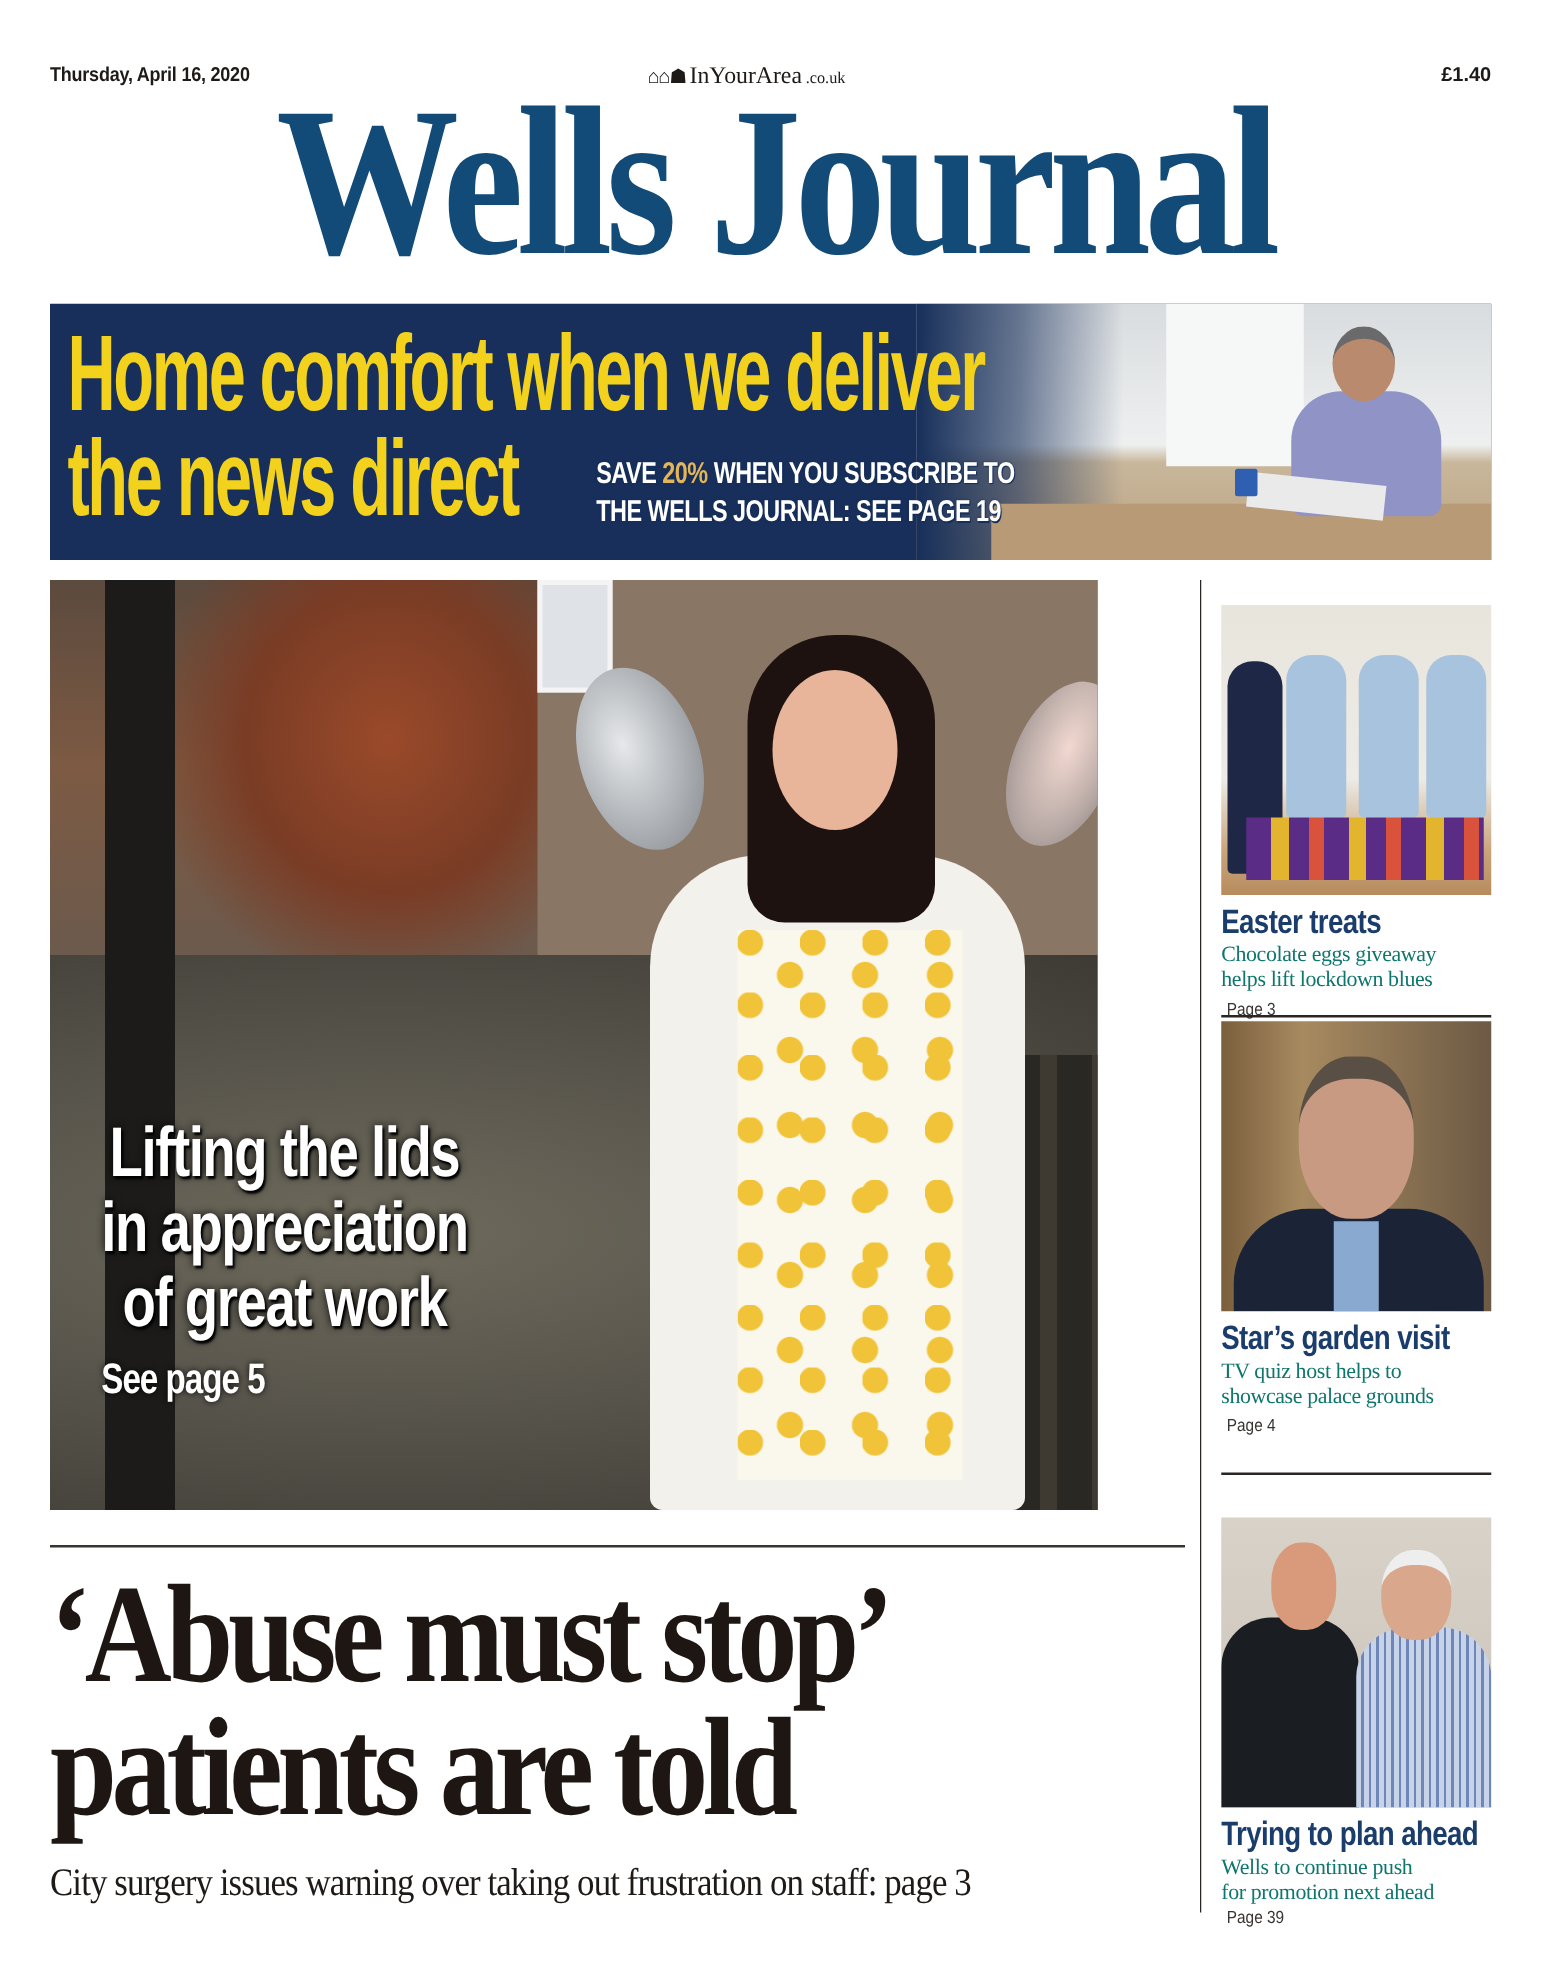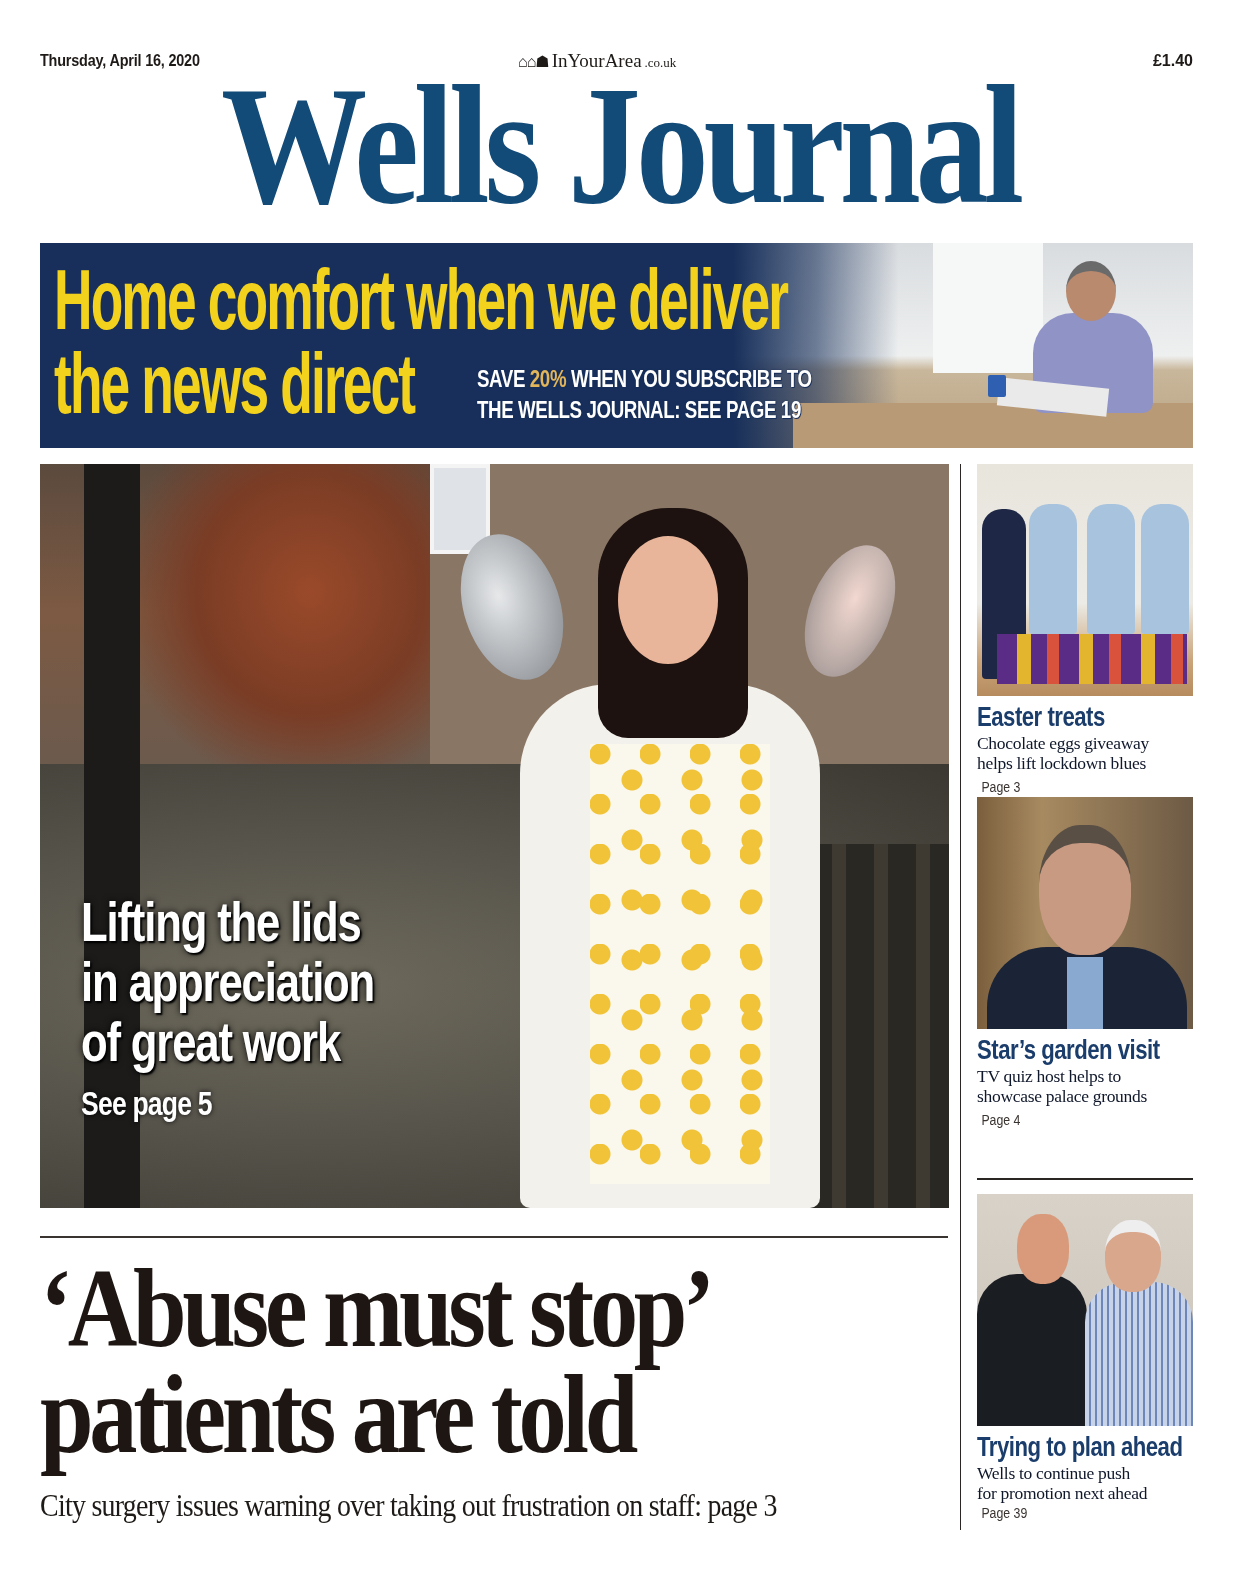--- a/index.html
+++ b/index.html
@@ -23,22 +23,22 @@
     .promo-photo .window { position: absolute; left: 200px; top: 0; width: 110px; height: 130px; background: #f6f7f7; }
     .promo-photo .man-shirt { position: absolute; left: 300px; top: 70px; width: 120px; height: 100px; background: #8f93c6; border-radius: 40px 40px 10px 10px; }
     .promo-photo .man-head { position: absolute; left: 333px; top: 18px; width: 50px; height: 60px; background: #b98a6e; border-radius: 50%; border-top: 10px solid #6a6a6a; }
     .promo-photo .paper { position: absolute; left: 265px; top: 140px; width: 110px; height: 28px; background: #eaeaea; transform: rotate(6deg); }
     .promo-photo .table { position: absolute; left: 60px; top: 160px; width: 400px; height: 45px; background: #b99a76; }
     .promo-photo .glass { position: absolute; left: 255px; top: 132px; width: 18px; height: 22px; background: #2f5fb0; border-radius: 2px; }
     .promo-head { position: absolute; left: 14px; top: 14px; font-family: "Liberation Sans Narrow", "Liberation Sans", sans-serif; font-weight: bold; color: #f2d21c; font-size: 86px; line-height: 84px; letter-spacing: -3px; transform: scaleX(0.62); transform-origin: left top; white-space: nowrap; }
     .promo-sub { position: absolute; left: 437px; top: 120px; font-weight: bold; color: #ffffff; font-size: 24px; line-height: 31px; letter-spacing: -0.5px; transform: scaleX(0.78); transform-origin: left top; white-space: nowrap; text-shadow: 0 0 2px #172f5a, 1px 1px 0 #172f5a; }
     .promo-sub .hl { color: #e2b55a; }
 
-    .main-photo { position: absolute; left: 40px; top: 464px; width: 909px; height: 744px; overflow: hidden;
-      background: linear-gradient(180deg, #5b4a3e 0%, #7d5a43 20%, #6c5a4d 40%, #5d5448 60%, #4c4a40 80%, #3e3c34 100%); }
+    .main-photo { position: absolute; left: 40px; top: 464px; width: 838px; height: 744px; overflow: hidden;
+      background: linear-gradient(180deg, #5b4a3e 0%, #7d5a43 20%, #6c5a4d 40%, #5d5448 60%, #4c4a40 80%, #3e3c34 100%); text-align: center; }
     .mp-tree { position: absolute; left: 90px; top: 0; width: 360px; height: 320px; background: radial-gradient(ellipse at 50% 40%, #9a4a2a 0%, #7a3c25 45%, rgba(90,50,35,0) 75%); }
     .mp-house { position: absolute; left: 390px; top: 0; width: 520px; height: 300px; background: #8a7665; }
     .mp-window { position: absolute; left: 390px; top: 0; width: 60px; height: 90px; background: #dfe3e8; border: 4px solid #f4f4f4; }
     .mp-wall { position: absolute; left: 0; top: 300px; width: 909px; height: 444px; background: radial-gradient(ellipse at 30% 50%, #6e6a5c 0%, #55524a 50%, #3a3830 100%); }
     .mp-post { position: absolute; left: 44px; top: 0; width: 56px; height: 744px; background: #1c1b1a; }
     .mp-fence { position: absolute; left: 750px; top: 380px; width: 159px; height: 364px; background: repeating-linear-gradient(90deg, #3e3a32 0 14px, #2a2823 14px 42px); }
     .mp-woman-body { position: absolute; left: 480px; top: 220px; width: 300px; height: 524px; background: #f2f1ec; border-radius: 90px 90px 10px 10px; }
     .mp-woman-dress { position: absolute; left: 550px; top: 280px; width: 180px; height: 440px; background: radial-gradient(circle at 20% 20%, #f1c338 0 10px, transparent 11px), radial-gradient(circle at 70% 60%, #f1c338 0 10px, transparent 11px), #faf8ec; background-size: 50px 50px, 60px 60px, auto; }
     .mp-woman-hair { position: absolute; left: 558px; top: 44px; width: 150px; height: 230px; background: #1d1210; border-radius: 70px 70px 30px 30px; }
     .mp-woman-face { position: absolute; left: 578px; top: 72px; width: 100px; height: 128px; background: #e8b49a; border-radius: 50%; }
@@ -46,24 +46,24 @@
     .mp-lid-right { position: absolute; left: 770px; top: 78px; width: 80px; height: 138px; background: radial-gradient(ellipse at 50% 40%, #f2d8d0 0%, #b9aaa6 60%, #8a8280 100%); border-radius: 50%; transform: rotate(22deg); }
     .mp-caption { position: absolute; left: 41px; top: 428px; color: #ffffff; font-weight: bold; font-size: 56px; line-height: 60px; letter-spacing: -1.5px; transform: scaleX(0.78); transform-origin: left top; white-space: nowrap; text-shadow: 0 0 8px rgba(0,0,0,0.9), 2px 2px 2px #000; }
     .mp-seepage { position: absolute; left: 41px; top: 620px; color: #ffffff; font-weight: bold; font-size: 34px; letter-spacing: -1px; transform: scaleX(0.78); transform-origin: left top; white-space: nowrap; text-shadow: 0 0 6px rgba(0,0,0,0.9); }
 
     .rule-main { position: absolute; left: 40px; top: 1236px; width: 908px; height: 2px; background: #3a3431; }
     .headline { position: absolute; left: 40px; top: 1255px; font-family: "Liberation Serif", serif; font-weight: bold; font-size: 112px; line-height: 106px; letter-spacing: -5px; color: #1e1612; white-space: nowrap; transform: scaleX(0.86); transform-origin: left top; }
     .standfirst { position: absolute; left: 40px; top: 1488px; font-family: "Liberation Serif", serif; font-size: 31px; letter-spacing: -0.8px; color: #1e1a17; white-space: nowrap; transform: scaleX(0.9); transform-origin: left top; }
 
     .col-divider { position: absolute; left: 960px; top: 464px; width: 1px; height: 1066px; background: #2a2624; }
 
-    .side { position: absolute; left: 977px; width: 216px; }
+    .side { position: absolute; left: 977px; width: 216px; margin-top: 20px; }
     .side-photo { width: 216px; height: 232px; overflow: hidden; position: relative; }
     .side-title { font-weight: bold; color: #1b3d6b; font-size: 27px; letter-spacing: -0.6px; transform: scaleX(0.82); transform-origin: left top; white-space: nowrap; margin-top: 5px; line-height: 32px; }
-    .side-desc { font-family: "Liberation Serif", serif; font-size: 17.5px; line-height: 20px; color: #0f172a; letter-spacing: -0.3px; white-space: nowrap; }
+    .side-desc { font-family: "Liberation Serif", serif; font-size: 17.5px; line-height: 20px; color: #0f766e; letter-spacing: -0.3px; white-space: nowrap; }
     .side-page { font-size: 14px; color: #3a3431; margin-top: 6px; padding-left: 5px; transform: scaleX(0.88); transform-origin: left top; }
     .side-rule { position: absolute; left: 977px; width: 216px; height: 2px; background: #2a2624; }
 
     .ph1 { background: linear-gradient(180deg, #e8e5dc 0%, #ecebe6 60%, #caa47a 85%, #b68c5e 100%); }
     .ph1 .p { position: absolute; top: 40px; width: 48px; height: 130px; background: #a8c3dd; border-radius: 20px 20px 4px 4px; }
     .ph1 .nurse { position: absolute; left: 5px; top: 45px; width: 44px; height: 170px; background: #1e2846; border-radius: 20px 20px 4px 4px; }
     .ph1 .eggs { position: absolute; left: 20px; top: 170px; width: 190px; height: 50px; background: repeating-linear-gradient(90deg, #5a2c86 0 20px, #e3b42e 20px 34px, #5a2c86 34px 50px, #d9533c 50px 62px); }
     .ph2 { background: linear-gradient(90deg, #7b5f3d 0%, #a78a60 30%, #6d5a45 100%); }
     .ph2 .suit { position: absolute; left: 10px; top: 150px; width: 200px; height: 82px; background: #1a2436; border-radius: 60px 60px 0 0; }
     .ph2 .face { position: absolute; left: 62px; top: 28px; width: 92px; height: 130px; background: #c99a82; border-radius: 45%; border-top: 18px solid #5a4f45; }

